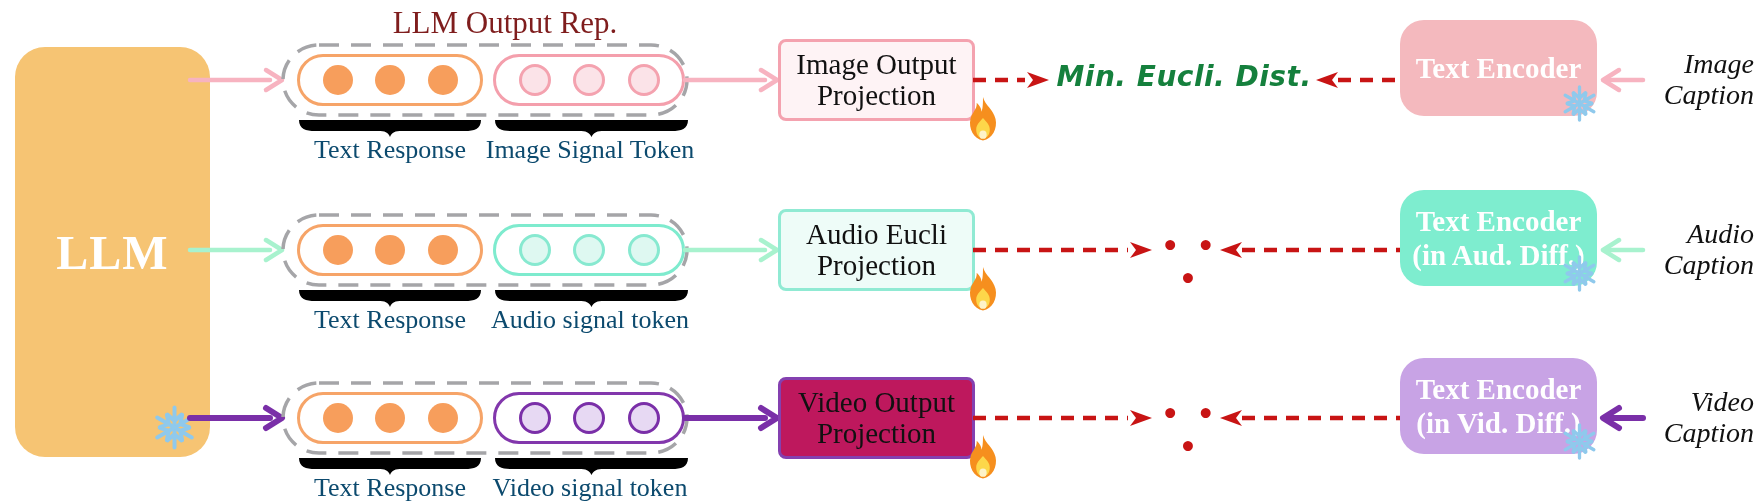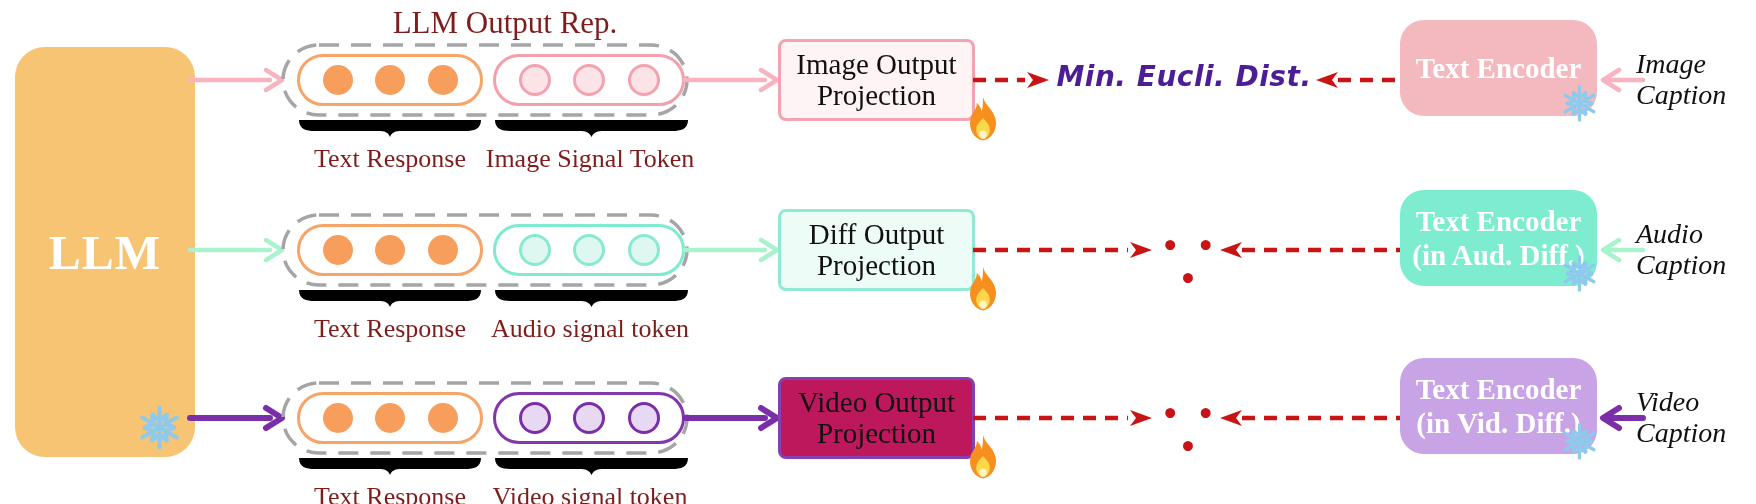--- a/index.html
+++ b/index.html
@@ -1,20 +1,20 @@
 <!DOCTYPE html>
 <html><head>
 <meta charset="utf-8">
 <style>
   html,body{margin:0;padding:0;background:#ffffff;}
   .canvas{position:relative;width:1756px;height:504px;background:#ffffff;overflow:hidden;
           font-family:"Liberation Serif", serif;color:#111;}
 
   
-  .llm-box{position:absolute;left:15px;top:47px;width:180px;height:410px;border-radius:30px;
+  .llm-box{position:absolute;left:15px;top:47px;width:195px;height:410px;border-radius:30px;
            display:flex;align-items:center;justify-content:center;}
   .llm-label{color:#fff;font-weight:bold;font-size:48px;letter-spacing:1px;}
   .llm-snow{position:absolute;right:12px;bottom:6px;width:47px;height:47px;}
 
   .rep-title{position:absolute;left:340px;top:5px;width:330px;text-align:center;
              font-size:31px;color:#7f1d1d;}
 
   
   .row{position:absolute;left:0;width:1756px;height:168px;}
   .row-image{top:0;} .row-audio{top:170px;} .row-video{top:338px;}
@@ -31,21 +31,21 @@
   .capsule{position:absolute;top:54px;height:52px;border-radius:27px;background:#fff;
            display:flex;align-items:center;justify-content:space-evenly;box-sizing:border-box;}
   .cap-text{left:297px;width:186px;border:3px solid #F6A468;}
   .cap-sig{left:493px;width:192px;border:3.5px solid;}
   .dot{width:30px;height:30px;border-radius:50%;}
   .dot-text{background:#F79E5C;}
   .dot-sig{border:3px solid;box-sizing:border-box;width:32px;height:32px;}
 
   .brace{position:absolute;top:118px;height:20px;overflow:visible;}
   .brace-1{left:297px;width:186px;} .brace-2{left:493px;width:197px;}
-  .brace-label{position:absolute;top:144px;font-size:26px;text-align:center;color:#7f1d1d;}
+  .brace-label{position:absolute;top:135px;font-size:26px;text-align:center;color:#0c4a6e;}
   .blabel-1{left:290px;width:200px;} .blabel-2{left:480px;width:220px;}
 
   .proj-box{position:absolute;left:778px;top:39px;width:191px;height:76px;border:3px solid;
             border-radius:8px;display:flex;flex-direction:column;align-items:center;
             justify-content:center;font-size:29px;line-height:1.08;text-align:center;}
   .flame-pos{position:absolute;left:963px;top:96px;width:40px;height:46px;}
 
   .redarr{position:absolute;top:68px;height:24px;overflow:visible;}
   .redarr line{stroke:currentColor;stroke-width:4.5;stroke-dasharray:13 9;}
   .redarr polygon{fill:currentColor;}
@@ -56,21 +56,21 @@
              font-family:"DejaVu Sans", sans-serif;font-style:italic;font-weight:bold;
              font-size:28px;letter-spacing:0.5px;}
   .dots{position:absolute;left:1150px;top:60px;width:80px;text-align:center;
         font-family:"DejaVu Sans", sans-serif;font-weight:bold;font-size:28px;letter-spacing:4px;}
 
   .enc-box{position:absolute;left:1400px;top:20px;width:197px;height:96px;border-radius:24px;
            display:flex;flex-direction:column;align-items:center;justify-content:center;
            color:#fff;font-weight:bold;font-size:29px;line-height:1.18;text-align:center;}
   .enc-snow{position:absolute;right:-2px;bottom:-7px;width:39px;height:39px;}
 
-  .caption{position:absolute;left:1636px;top:48px;width:118px;text-align:left;
+  .caption{position:absolute;left:1636px;top:48px;width:118px;text-align:right;
            font-style:italic;font-size:28px;line-height:1.12;color:#111;}
 </style>
 </head>
 <body>
 
 <svg width="0" height="0" style="position:absolute">
   <defs>
     <g id="snowflake" stroke="#8FC9EC" stroke-width="3.4" stroke-linecap="round" fill="none">
       <g transform="rotate(0 20 20)">
           <path d="M20 20 L20 3 M14 9 L20 14.5 L26 9"></path>
@@ -146,21 +146,21 @@
       <div>Image Output</div>
       <div>Projection</div>
     </div>
     <svg class="flame-pos" viewBox="0 0 36 44">
         <use href="#flame"></use>
       </svg>
     <svg class="redarr red-a1" style="color: rgb(200, 20, 20);">
       <line x1="0" y1="12" x2="52" y2="12"></line>
         <polygon points="76,12 54,4 60,12 54,20"></polygon>
       </svg>
-    <div class="min-label" style="color: #4c1d95;">Min. Eucli. Dist.</div>
+    <div class="min-label" style="color: #15803d;">Min. Eucli. Dist.</div>
     <svg class="redarr red-b1" style="color: rgb(200, 20, 20);">
       <polygon points="0,12 22,4 16,12 22,20"></polygon>
         <line x1="22" y1="12" x2="84" y2="12"></line>
       </svg>
     <div class="enc-box" style="background: rgb(244, 185, 190);">
       <div>Text Encoder</div>
       <svg class="enc-snow" viewBox="0 0 40 40">
           <use href="#snowflake"></use>
         </svg>
     </div>
@@ -198,21 +198,21 @@
     <div class="brace-label blabel-1">Text Response</div>
     <svg class="brace brace-2">
         <use href="#brace197"></use>
       </svg>
     <div class="brace-label blabel-2">Audio signal token</div>
     <svg class="arr arr-proj" style="color: rgb(168, 242, 206);">
       <line x1="0" y1="12" x2="80" y2="12"></line>
         <polyline points="76,2 92,12 76,22"></polyline>
       </svg>
     <div class="proj-box" style="border-color: rgb(144, 234, 211); background: rgb(238, 252, 248);">
-      <div>Diff Output</div>
+      <div>Audio Eucli</div>
       <div>Projection</div>
     </div>
     <svg class="flame-pos" viewBox="0 0 36 44">
         <use href="#flame"></use>
       </svg>
     <svg class="redarr red-a2" style="color: rgb(200, 20, 20);">
       <line x1="0" y1="12" x2="155" y2="12"></line>
         <polygon points="179,12 157,4 163,12 157,20"></polygon>
       </svg>
     <div class="dots" style="color: rgb(200, 20, 20);">• • •</div>

